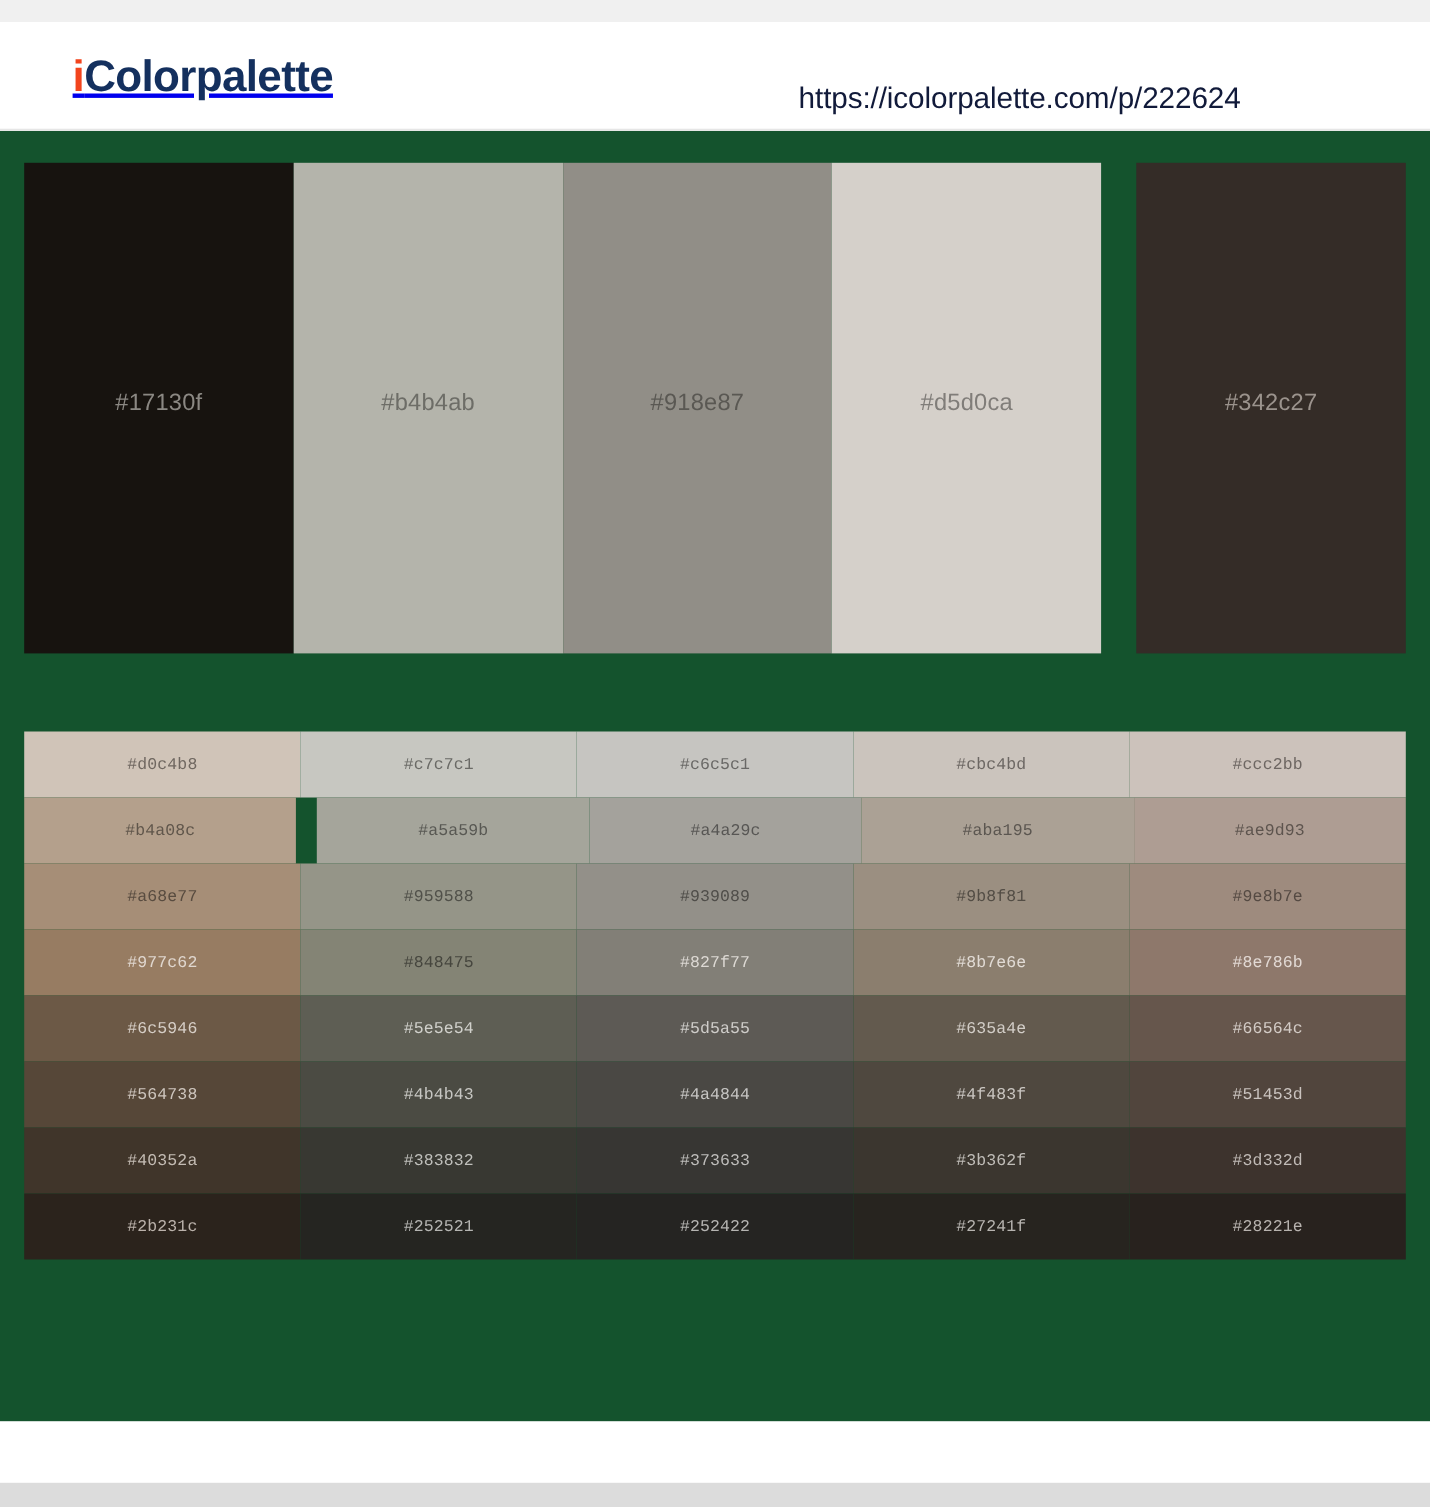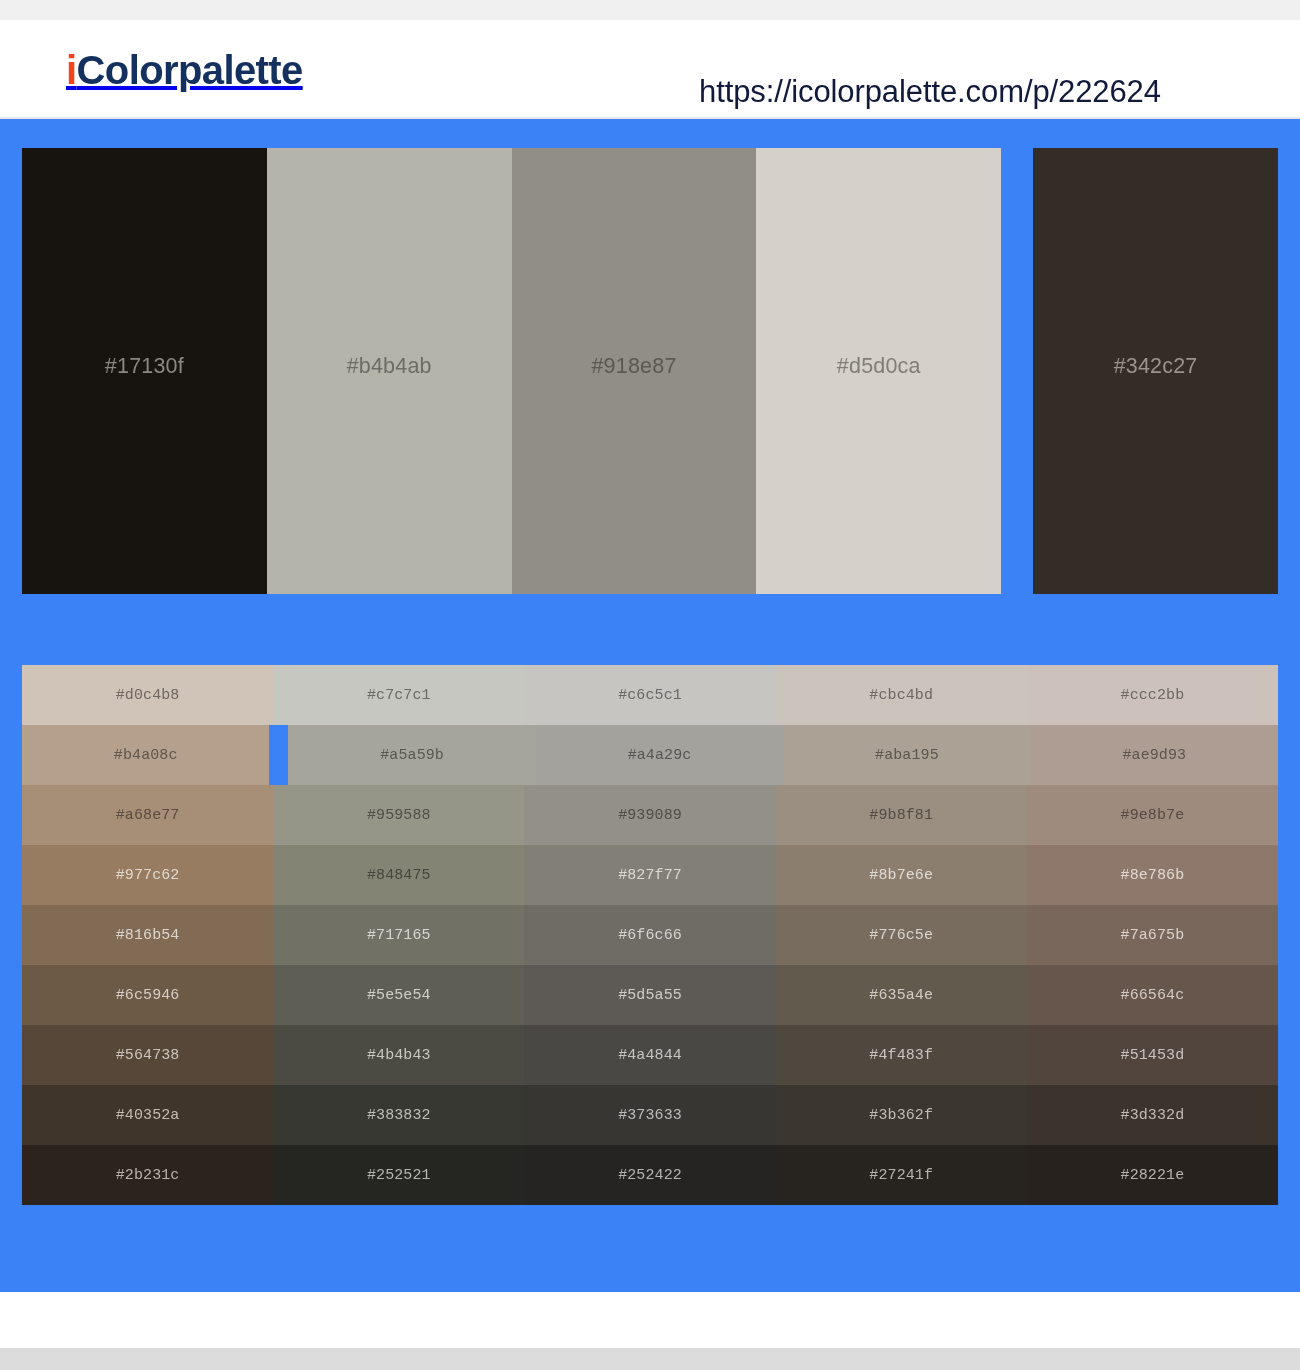--- a/index.html
+++ b/index.html
@@ -14,21 +14,21 @@
   body {
     background: #ffffff;
     font-family: "Liberation Sans", "DejaVu Sans", sans-serif;
     -webkit-font-smoothing: antialiased;
   }
 
   .page {
     position: relative;
     width: 1300px;
     height: 1292px;
-    background: #3b82f6;
+    background: #14532d;
   }
 
   
   .top-strip {
     position: absolute;
     top: 0; left: 0;
     width: 1300px;
     height: 20px;
     background: #f0f0f0;
   }
@@ -54,23 +54,23 @@
     letter-spacing: -0.6px;
     line-height: 1;
     white-space: nowrap;
     font-family: "Liberation Sans", "DejaVu Sans", sans-serif;
   }
   .logo .logo-i { color: #f2441d; }
   .logo .logo-rest { color: #14305e; }
 
   .palette-url {
     position: absolute;
-    left: 699px;
+    left: 726px;
     top: 54px;
-    font-size: 31px;
+    font-size: 27px;
     color: #111a3a;
     letter-spacing: -0.1px;
     white-space: nowrap;
     font-family: "Liberation Sans", "DejaVu Sans", sans-serif;
   }
 
   
   .main-swatches {
     position: absolute;
     left: 22px;
@@ -183,27 +183,20 @@
         <div class="shade-cell" style="background: rgb(158, 139, 126); color: rgb(85, 74, 67);">#9e8b7e</div>
       </div>
       <div class="shade-row">
         <div class="shade-cell" style="background: rgb(151, 124, 98); color: rgb(224, 215, 207);">#977c62</div>
         <div class="shade-cell" style="background: rgb(132, 132, 117); color: rgb(70, 70, 62);">#848475</div>
         <div class="shade-cell" style="background: rgb(130, 127, 119); color: rgb(221, 217, 212);">#827f77</div>
         <div class="shade-cell" style="background: rgb(139, 126, 110); color: rgb(225, 219, 213);">#8b7e6e</div>
         <div class="shade-cell" style="background: rgb(142, 120, 107); color: rgb(226, 217, 212);">#8e786b</div>
       </div>
       <div class="shade-row">
-        <div class="shade-cell" style="background: rgb(129, 107, 84); color: rgb(222, 214, 206);">#816b54</div>
-        <div class="shade-cell" style="background: rgb(113, 113, 101); color: rgb(216, 216, 211);">#717165</div>
-        <div class="shade-cell" style="background: rgb(111, 108, 102); color: rgb(215, 213, 210);">#6f6c66</div>
-        <div class="shade-cell" style="background: rgb(119, 108, 94); color: rgb(218, 213, 207);">#776c5e</div>
-        <div class="shade-cell" style="background: rgb(122, 103, 91); color: rgb(219, 210, 205);">#7a675b</div>
-      </div>
-      <div class="shade-row">
         <div class="shade-cell" style="background: rgb(108, 89, 70); color: rgb(214, 206, 198);">#6c5946</div>
         <div class="shade-cell" style="background: rgb(94, 94, 84); color: rgb(208, 208, 203);">#5e5e54</div>
         <div class="shade-cell" style="background: rgb(93, 90, 85); color: rgb(207, 205, 202);">#5d5a55</div>
         <div class="shade-cell" style="background: rgb(99, 90, 78); color: rgb(210, 205, 199);">#635a4e</div>
         <div class="shade-cell" style="background: rgb(102, 86, 76); color: rgb(211, 203, 198);">#66564c</div>
       </div>
       <div class="shade-row">
         <div class="shade-cell" style="background: rgb(86, 71, 56); color: rgb(205, 197, 189);">#564738</div>
         <div class="shade-cell" style="background: rgb(75, 75, 67); color: rgb(199, 199, 195);">#4b4b43</div>
         <div class="shade-cell" style="background: rgb(74, 72, 68); color: rgb(198, 197, 195);">#4a4844</div>

